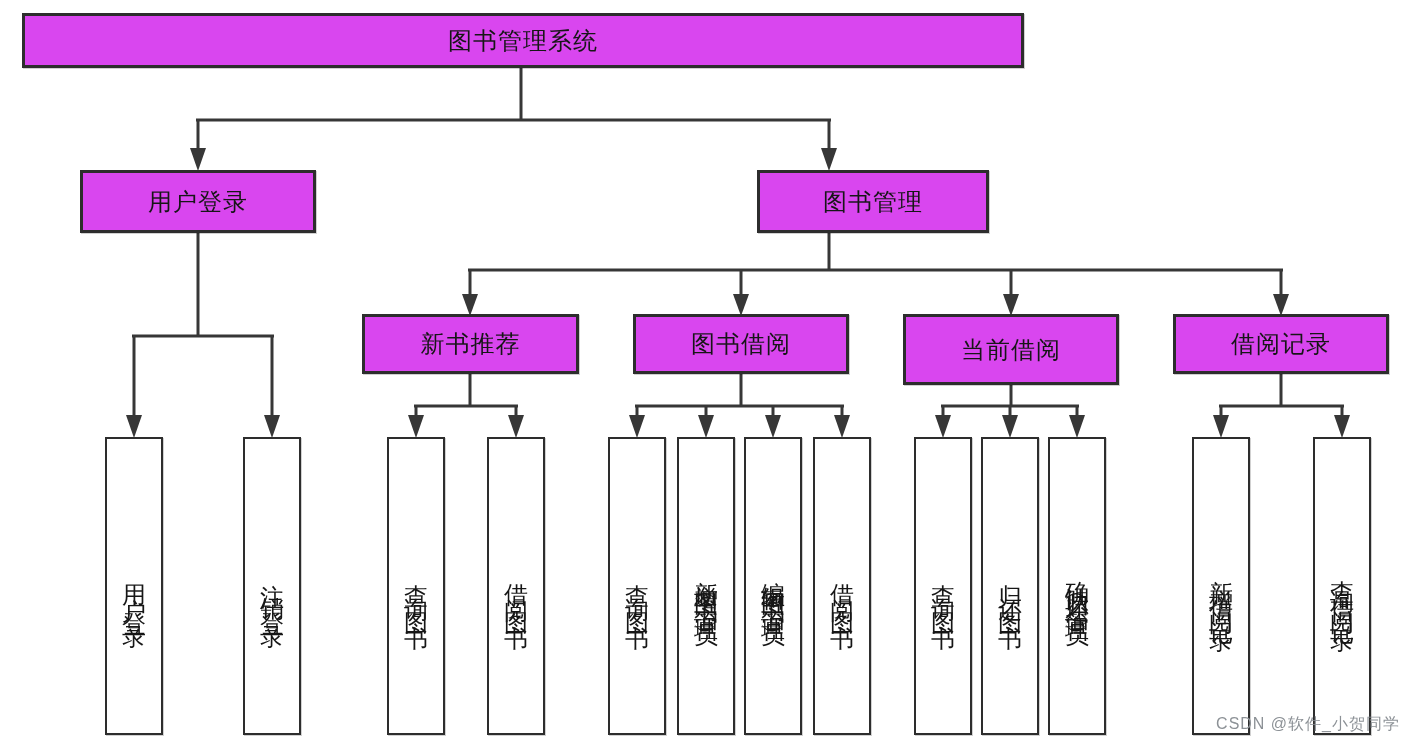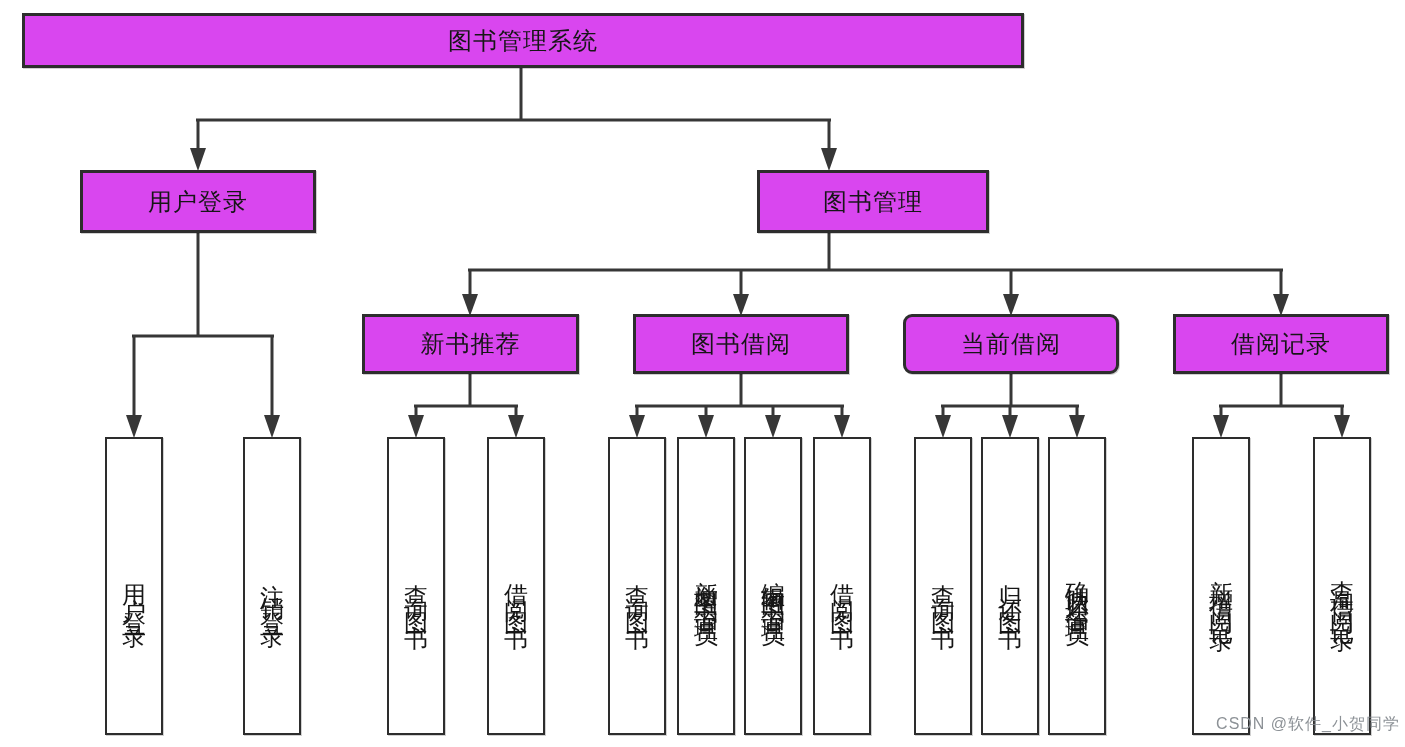--- a/index.html
+++ b/index.html
@@ -138,21 +138,21 @@
     <polygon points="1334,415 1350,415 1342,438"></polygon>
   </svg>
 
   <div class="node" style="left:22px; top:13px; width:1002px; height:55px;">图书管理系统</div>
 
   <div class="node" style="left:80px; top:170px; width:236px; height:63px;">用户登录</div>
   <div class="node" style="left:713px; top:170px; width:232px; height:63px;margin-left:44px;">图书管理</div>
 
   <div class="node" style="left:362px; top:314px; width:217px; height:60px;">新书推荐</div>
   <div class="node" style="left:633px; top:314px; width:216px; height:60px;">图书借阅</div>
-  <div class="node" style="left:903px; top:314px; width:216px; height:60px;border-radius:9px;">当前借阅</div>
+  <div class="node" style="left:903px; top:314px; width:216px; height:71px;">当前借阅</div>
   <div class="node" style="left:1173px; top:314px; width:216px; height:60px;">借阅记录</div>
 
   <div class="leaf ls4" style="left:105px;">
     <span>用户登录</span>
   </div>
   <div class="leaf ls4" style="left:243px;">
     <span>注销登录</span>
   </div>
 
   <div class="leaf ls4" style="left:387px;">

